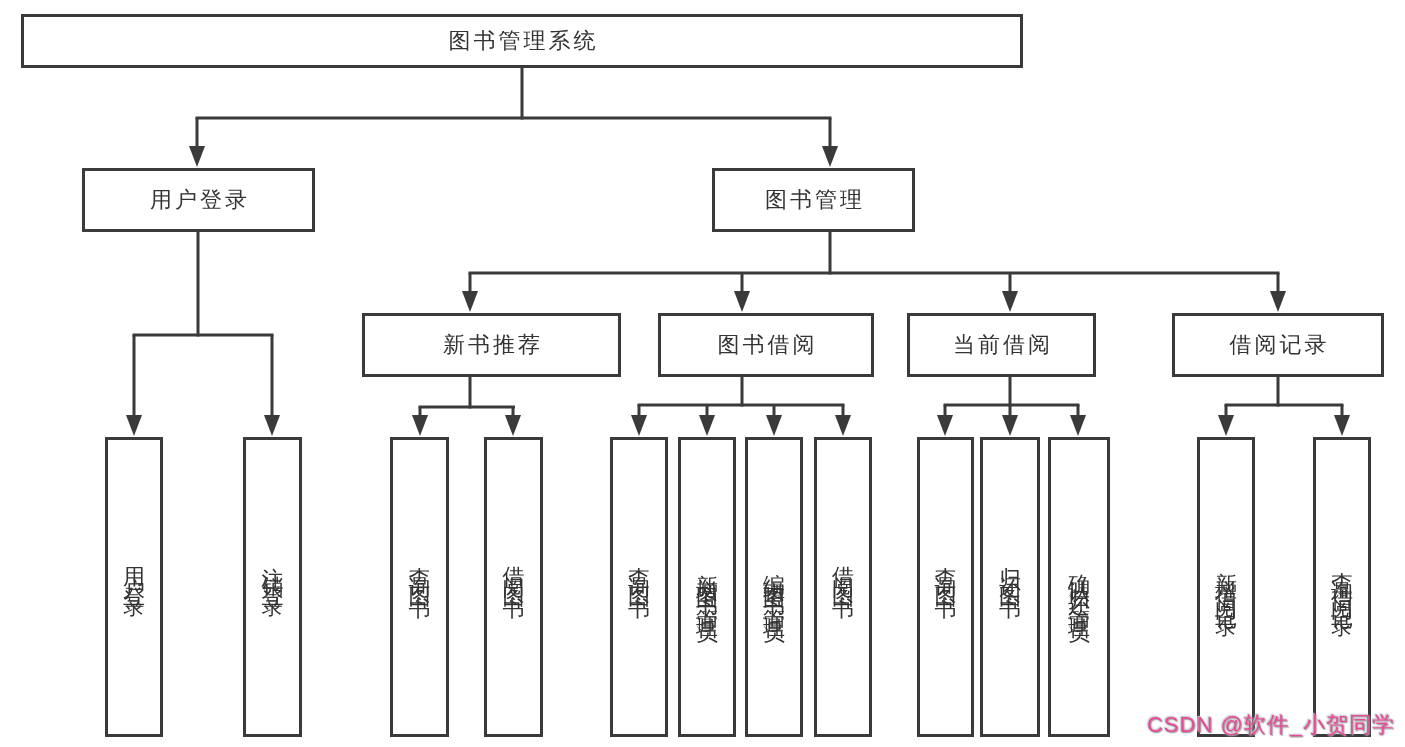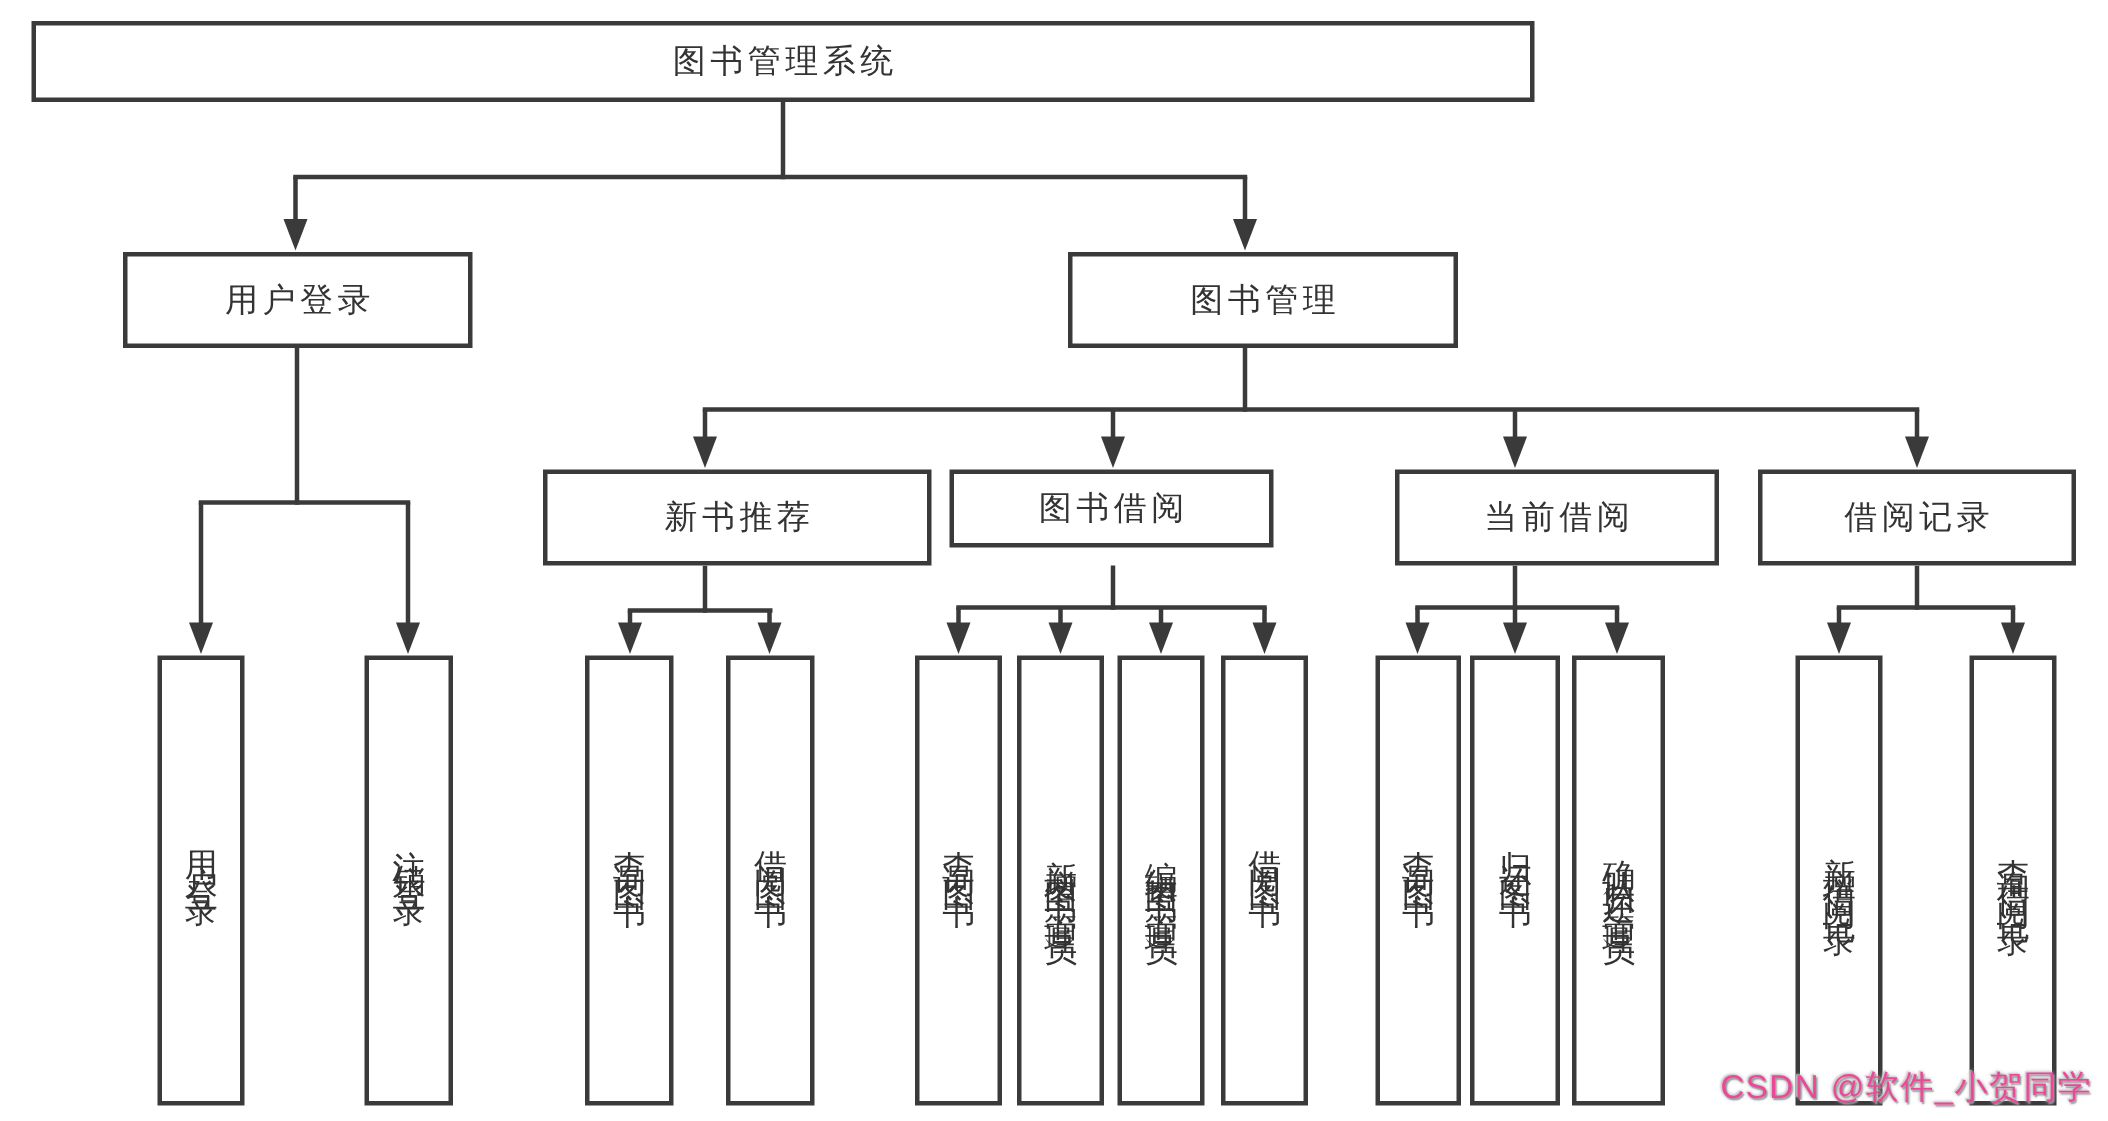--- a/index.html
+++ b/index.html
@@ -134,31 +134,31 @@
     </g>
   </svg>
 
   <div class="box" style="left:21px;top:14px;width:1002px;height:54px">
     <span class="hlabel">图书管理系统</span>
   </div>
 
   <div class="box" style="left:82px;top:168px;width:233px;height:64px">
     <span class="hlabel">用户登录</span>
   </div>
-  <div class="box" style="left:712px;top:168px;width:260px;height:64px">
+  <div class="box" style="left:712px;top:168px;width:203px;height:64px">
     <span class="hlabel">图书管理</span>
   </div>
 
   <div class="box" style="left:362px;top:313px;width:259px;height:64px">
     <span class="hlabel">新书推荐</span>
   </div>
-  <div class="box" style="left:633px;top:313px;width:216px;height:52px">
+  <div class="box" style="left:658px;top:313px;width:216px;height:64px">
     <span class="hlabel">图书借阅</span>
   </div>
-  <div class="box" style="left:930px;top:313px;width:216px;height:64px">
+  <div class="box" style="left:907px;top:313px;width:189px;height:64px">
     <span class="hlabel">当前借阅</span>
   </div>
   <div class="box" style="left:1172px;top:313px;width:212px;height:64px">
     <span class="hlabel">借阅记录</span>
   </div>
 
   <div class="box leaf" style="left:105px;width:58px">
     <span class="vlabel ls-wide">用户登录</span>
   </div>
   <div class="box leaf" style="left:243px;width:59px">

